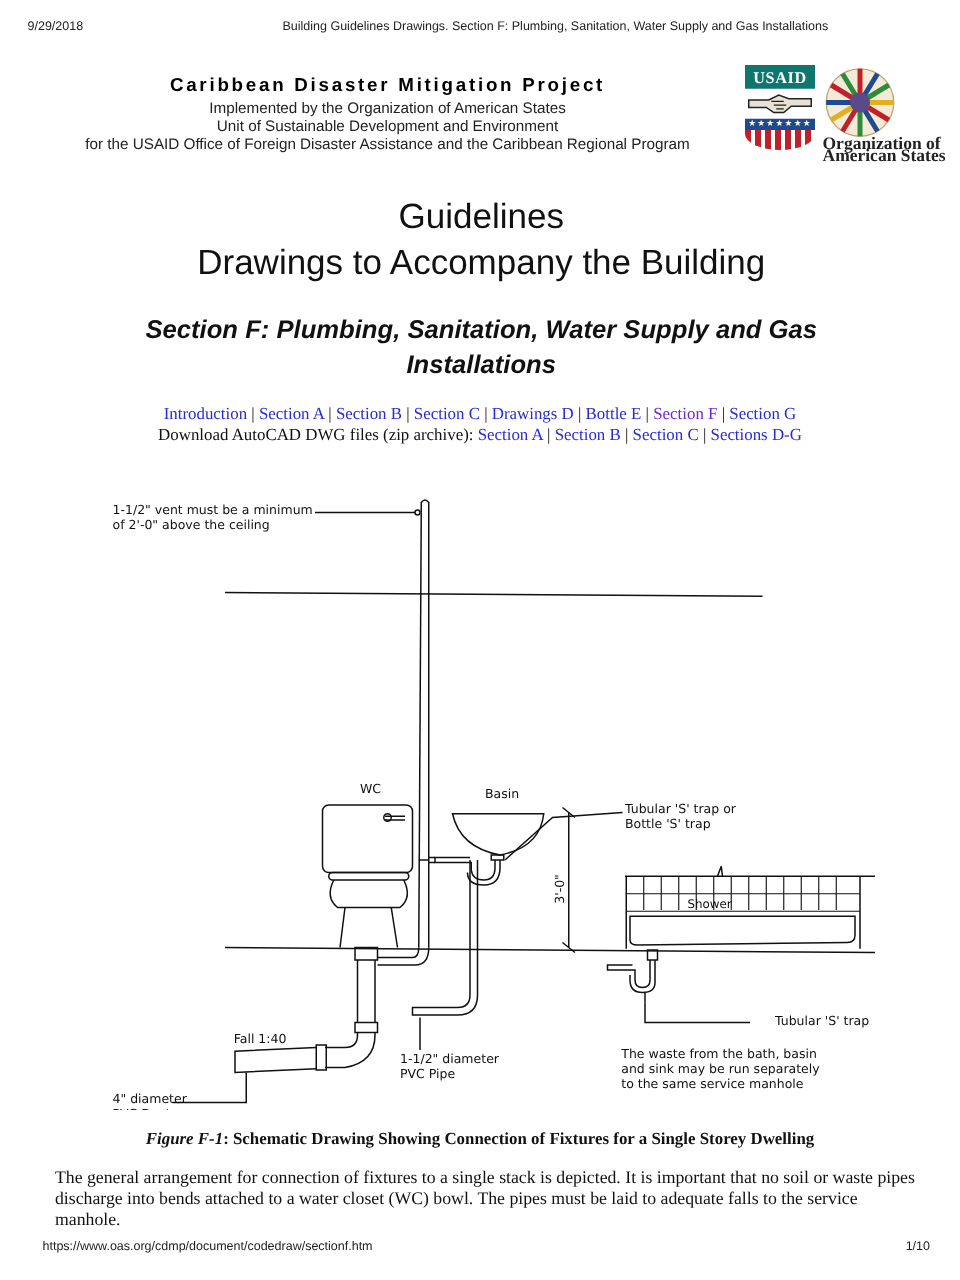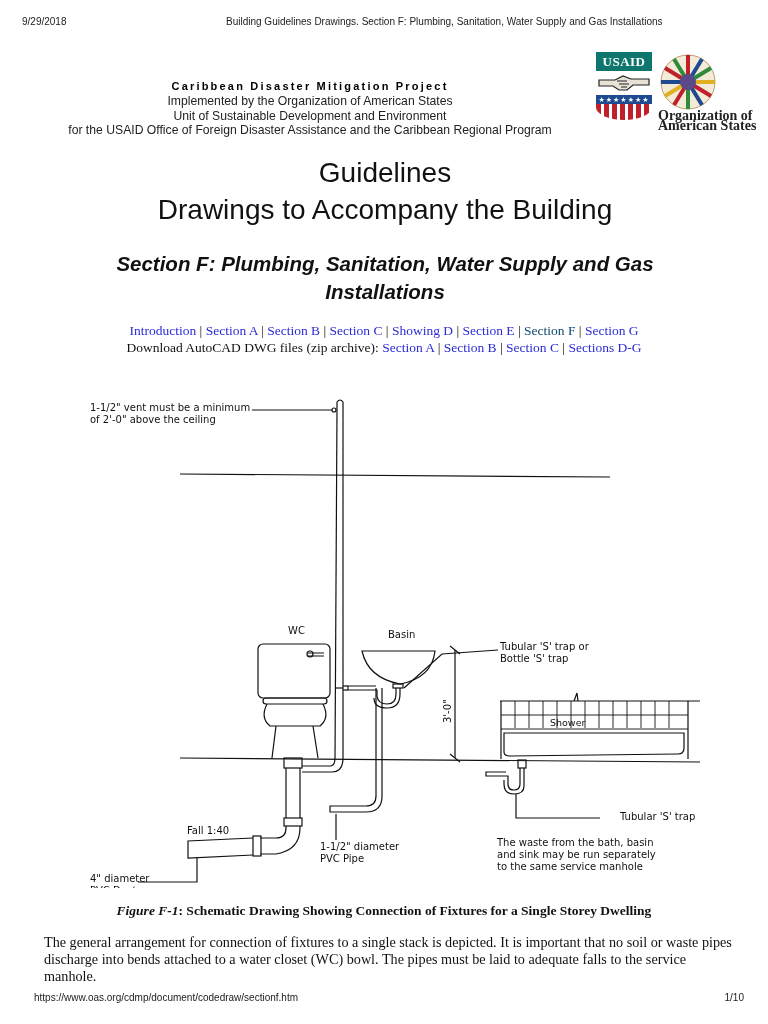--- a/index.html
+++ b/index.html
@@ -5,39 +5,39 @@
   html, body { margin: 0; padding: 0; background: #ffffff; }
   body { width: 768px; height: 1024px; position: relative; overflow: hidden; font-family: "Liberation Sans", sans-serif; color: #000; }
   .print-header { position: absolute; top: 16px; left: 0; width: 768px; font-size: 10px; font-family: "Liberation Sans", sans-serif; color: #222; }
   .print-header .date { position: absolute; left: 22px; }
   .print-header .doc-title { position: absolute; left: 211px; padding-left: 15px; }
   .print-footer { position: absolute; top: 992px; left: 0; width: 768px; font-size: 10px; color: #222; }
   .print-footer .url { position: absolute; left: 34px; }
   .print-footer .page { position: absolute; right: 24px; }
 
   .masthead { position: absolute; top: 60px; left: 40px; width: 540px; text-align: center; }
-  .masthead .project { font-weight: bold; font-size: 11px; letter-spacing: 2.2px; margin-bottom: 2px; margin-top: 20px; }
+  .masthead .project { font-weight: bold; font-size: 15px; letter-spacing: 2.2px; margin-bottom: 2px; }
   .masthead .line { font-size: 12.2px; line-height: 14.5px; color: #222; }
 
   .logos { position: absolute; top: 52px; left: 596px; width: 170px; height: 80px; }
   .usaid { position: absolute; left: 0; top: 0; width: 56px; height: 80px; }
   .usaid-top { height: 19px; background: #0f766e; color: #fff; font-family: "Liberation Serif", serif; font-weight: bold; font-size: 13px; text-align: center; line-height: 19px; letter-spacing: 0.5px; }
   .usaid-mid { height: 24px; display: flex; align-items: center; justify-content: center; font-size: 22px; color: #333; }
   .usaid-stars { height: 9px; background: #1e4b8f; color: #fff; font-size: 7px; line-height: 9px; text-align: center; letter-spacing: 1px; }
   .usaid-stripes { height: 16px; background: repeating-linear-gradient(90deg, #c0202a 0 5px, #ffffff 5px 8px); border-radius: 0 0 50% 50% / 0 0 80% 80%; }
   .oas { position: absolute; left: 60px; top: -6px; width: 64px; height: 70px; }
   .oas-caption { position: absolute; left: 62px; top: 59px; font-family: "Liberation Serif", serif; font-size: 14px; font-weight: bold; line-height: 10px; color: #222; }
 
   .main-title { position: absolute; top: 154px; left: 60px; width: 650px; text-align: center; font-size: 28px; line-height: 37px; color: #111; }
   .section-title { position: absolute; top: 250px; left: 60px; width: 650px; text-align: center; font-size: 20.5px; line-height: 28px; font-style: italic; font-weight: bold; color: #111; }
 
   .nav { position: absolute; top: 322px; left: 0; width: 768px; text-align: center; font-family: "Liberation Serif", serif; font-size: 13.5px; line-height: 17px; color: #111; }
   .nav a { color: #2b2bd6; text-decoration: none; }
   .nav .sep { color: #111; }
-  .nav .current { color: #0c4a6e; }
+  .nav .current { color: #6d28d9; }
 
   .drawing { position: absolute; top: 388px; left: 80px; width: 620px; height: 500px; }
   .drawing svg text { font-family: "DejaVu Sans", sans-serif; font-size: 10px; fill: #111; }
 
   .caption { position: absolute; top: 903px; left: 0; width: 768px; text-align: center; font-family: "Liberation Serif", serif; font-size: 13.5px; font-weight: bold; color: #111; }
   .caption .fig { font-style: italic; }
 
   .body-text { position: absolute; top: 934px; left: 44px; width: 690px; font-family: "Liberation Serif", serif; font-size: 14.2px; line-height: 17px; color: #111; }
 </style>
 </head>
@@ -108,23 +108,23 @@
 <div class="nav">
   <div>
     <a href="#">Introduction</a>
     <span class="sep">|</span>
     <a href="#">Section A</a>
     <span class="sep">|</span>
     <a href="#">Section B</a>
     <span class="sep">|</span>
     <a href="#">Section C</a>
     <span class="sep">|</span>
-    <a href="#">Showing D</a>
-    <span class="sep">|</span>
-    <a href="#">Section E</a>
+    <a href="#">Drawings D</a>
+    <span class="sep">|</span>
+    <a href="#">Bottle E</a>
     <span class="sep">|</span>
     <span class="current">Section F</span>
     <span class="sep">|</span>
     <a href="#">Section G</a>
   </div>
   <div>
     <span>Download AutoCAD DWG files (zip archive):</span>
     <a href="#">Section A</a>
     <span class="sep">|</span>
     <a href="#">Section B</a>

